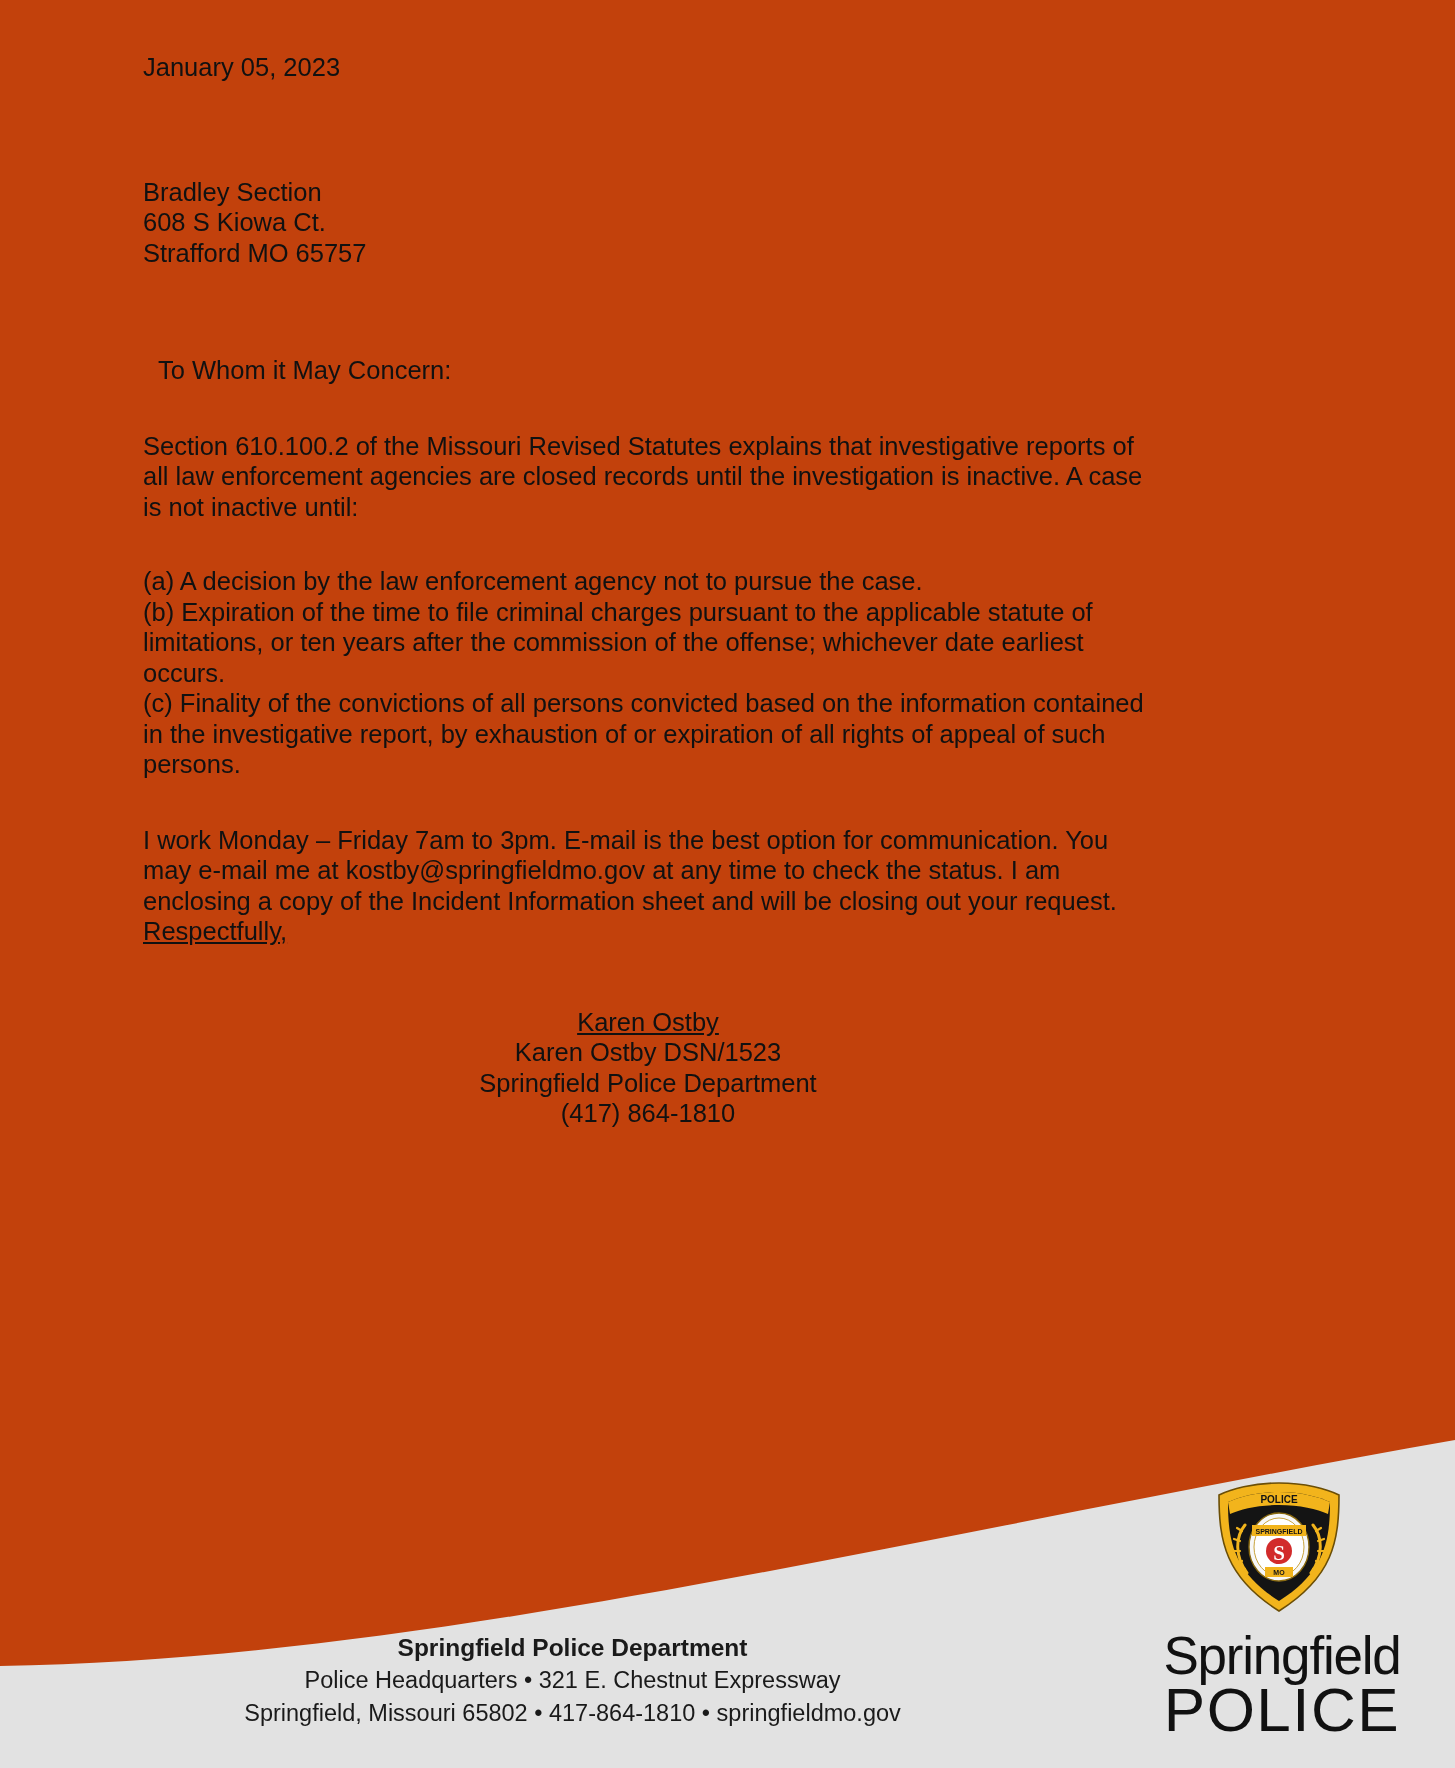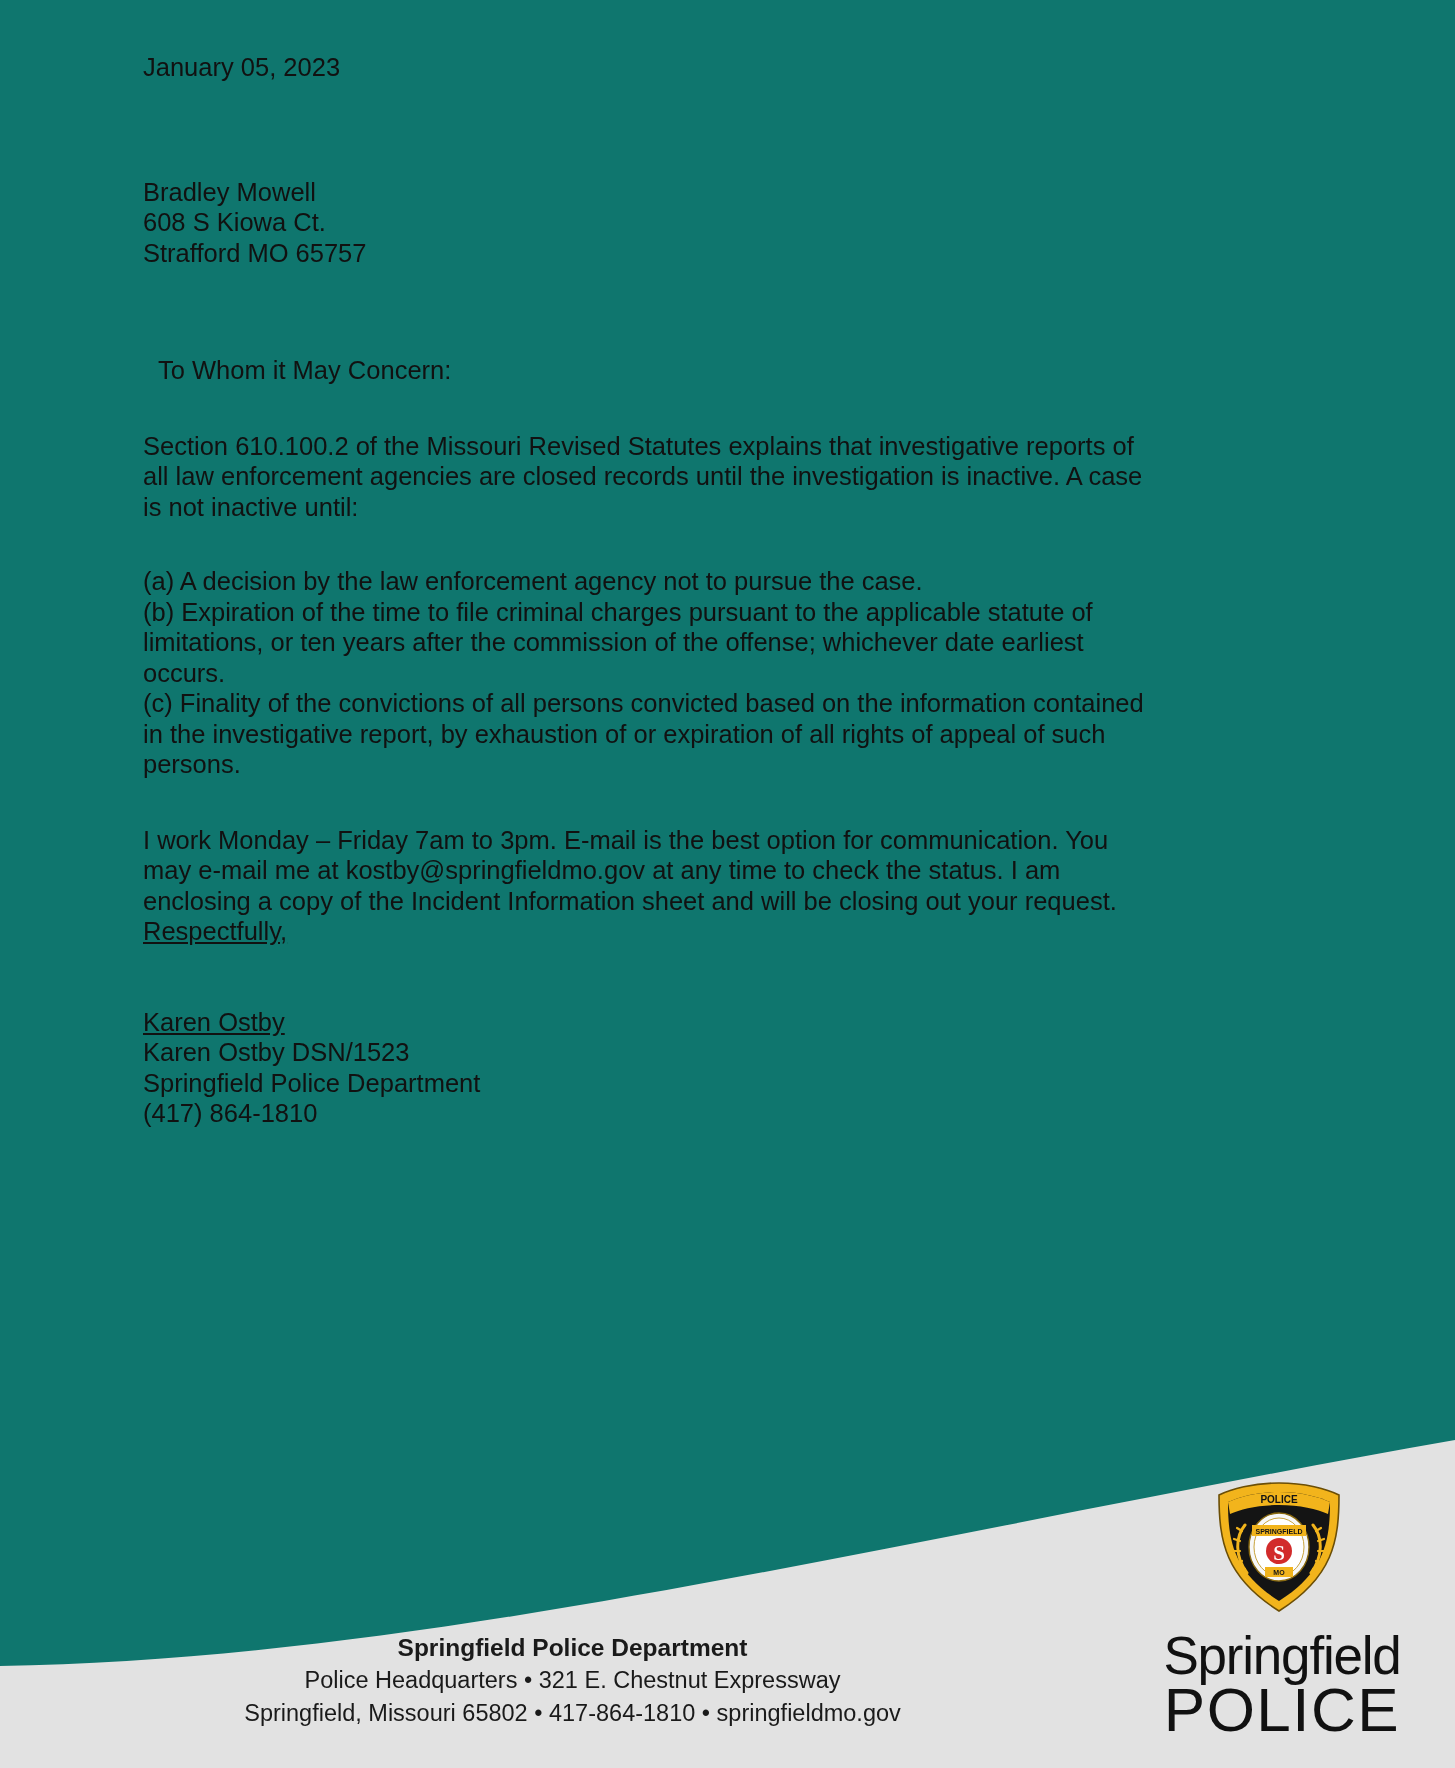--- a/index.html
+++ b/index.html
@@ -12,21 +12,21 @@
     height: 1768px;
     position: relative;
     font-family: "Liberation Sans", sans-serif;
     color: #000000;
     overflow: hidden;
   }
 
   .page {
     position: absolute;
     inset: 0;
-    background: #0f766e;
+    background: #c2410c;
   }
 
   
   .letter {
     position: absolute;
     left: 143px;
     top: 52px;
     width: 1010px;
     font-size: 25.5px;
     line-height: 30.5px;
@@ -56,20 +56,21 @@
     margin-top: 44px;
   }
   .clause-block div { margin: 0; }
 
   .closing {
     text-decoration: underline;
   }
 
   .signature-block {
     margin-top: 60px;
+    text-align: center;
   }
   .sig-name {
     text-decoration: underline;
     text-underline-offset: 2px;
   }
   .signature-block div { margin: 0; }
 
   
   .footer {
     position: absolute;
@@ -138,21 +139,21 @@
 </head>
 <body>
 
 <div class="page">
 
   <div class="letter">
 
     <div class="date-line">January 05, 2023</div>
 
     <div class="recipient">
-      <div>Bradley Mowell</div>
+      <div>Bradley Section</div>
       <div>608 S Kiowa Ct.</div>
       <div>Strafford MO 65757</div>
     </div>
 
     <div class="salutation">To Whom it May Concern:</div>
 
 
     <div class="para">Section 610.100.2 of the Missouri Revised Statutes explains that investigative reports of all law enforcement agencies are closed records until the investigation is inactive. A case is not inactive until:</div>
 
     <div class="clause-block">

